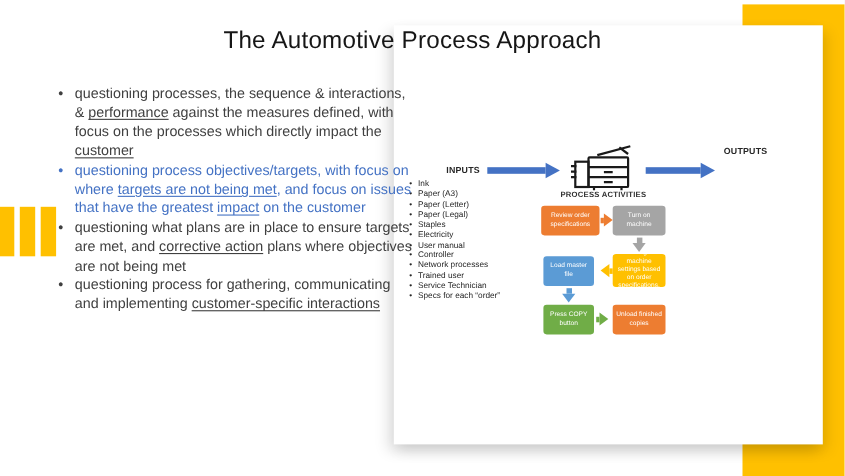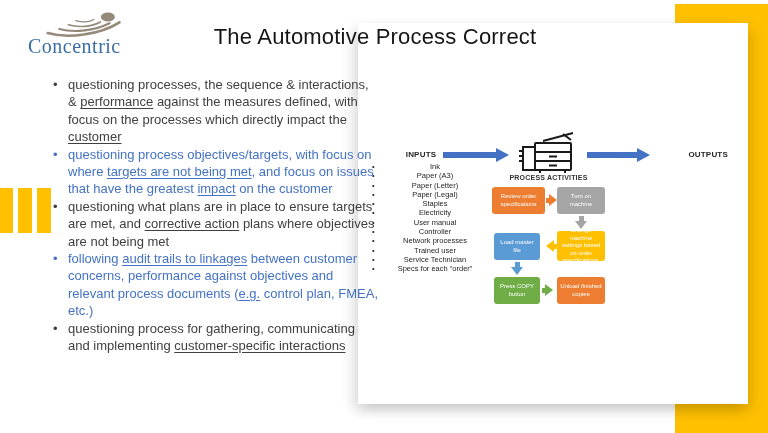--- a/index.html
+++ b/index.html
@@ -26,23 +26,23 @@
   .bullets li{position:relative; margin:0;}
   .bullets li::before{content:"•"; position:absolute; left:-15px; top:0;}
   .bullets li.dark{color:var(--text-dark,#404040);}
   .bullets li.blue{color:var(--text-blue,#4472C4);}
   .bullets .u{text-decoration:underline; text-underline-offset:2px;}
   
   .panel{position:absolute; left:358px; top:23px; width:390px; height:381px; background:#ffffff; z-index:2;
     box-shadow:-5px 6px 12px rgba(0,0,0,.13), 5px 6px 12px rgba(0,0,0,.10);}
   .col-title{position:absolute; font-size:8px; font-weight:bold; color:#262626; letter-spacing:.2px;}
   .inputs-title{left:18px; top:127px; width:90px; text-align:center;}
-  .outputs-title{left:300px; top:127px; width:70px; text-align:right;}
+  .outputs-title{left:300px; top:110px; width:70px; text-align:left;}
   .mini-list{position:absolute; margin:0; padding:0; list-style:none; font-size:7.5px; color:#262626;}
-  .mini-list li{position:relative; padding-left:10px;text-align:center;}
+  .mini-list li{position:relative; padding-left:10px;}
   .mini-list li::before{content:"•"; position:absolute; left:2px; top:0;}
   .inputs-list{left:12px; top:139px; width:120px; line-height:9.3px;}
   .outputs-list{left:296px; top:142px; width:86px; line-height:9.6px;}
   
   .bigarr{position:absolute; top:125px; height:14px; display:flex; align-items:center; color:var(--arrow-blue,#4472C4);}
   .bigarr1{left:85px;  width:66px;}
   .bigarr2{left:229px; width:63px;}
   .bigarr .shaft{flex:1; height:6px; background:currentColor;}
   .bigarr .head-r{width:0; height:0; border-top:7px solid transparent; border-bottom:7px solid transparent; border-left:13px solid;}
   
@@ -75,38 +75,27 @@
 </head>
 <body>
 
 <div class="slide" style="--yellow: #FFC000; --arrow-blue: #4472C4; --text-blue: #4472C4; --text-dark: #404040; --logo-blue: #3A6EA5;">
 
   <div class="yellow-band"></div>
   <div class="ybar ybar0"></div>
   <div class="ybar ybar1"></div>
   <div class="ybar ybar2"></div>
 
-  <div class="logo">
-    <svg class="swirl" width="84" height="28" viewBox="0 0 100 34" fill="none">
-      <path d="M6 28 C 30 35, 70 30, 93 15" stroke="#95897A" stroke-width="3.2" stroke-linecap="round"></path>
-      <path d="M20 23 C 38 28, 63 25, 81 16" stroke="#95897A" stroke-width="2.6" stroke-linecap="round"></path>
-      <path d="M31 18 C 43 21.5, 59 20.5, 70 14.5" stroke="#95897A" stroke-width="2" stroke-linecap="round"></path>
-      <path d="M40 13 C 47 15, 56 15, 62 11.5" stroke="#95897A" stroke-width="1.5" stroke-linecap="round"></path>
-      <ellipse cx="79" cy="8.5" rx="8.5" ry="5.5" fill="#95897A"></ellipse>
-    </svg>
-    <div class="logo-text">Concentric</div>
-  </div>
 
-  <h1 class="title">The Automotive Process Correct</h1>
+  <h1 class="title">The Automotive Process Approach</h1>
 
   <ul class="bullets" id="bullets">
       <li class="dark"><span>questioning processes, the sequence &amp; interactions, &amp; </span><span class="u">performance</span><span> against the measures defined, with focus on the processes which directly impact the </span><span class="u">customer</span></li>
       <li class="blue"><span>questioning process objectives/targets, with focus on where </span><span class="u">targets are not being met</span><span>, and focus on issues that have the greatest </span><span class="u">impact</span><span> on the customer</span></li>
       <li class="dark"><span>questioning what plans are in place to ensure targets are met, and </span><span class="u">corrective action</span><span> plans where objectives are not being met</span></li>
-      <li class="blue"><span>following </span><span class="u">audit trails to linkages</span><span> between customer concerns, performance against objectives and relevant process documents (</span><span class="u">e.g.</span><span> control plan, FMEA, etc.)</span></li>
       <li class="dark"><span>questioning process for gathering, communicating and implementing </span><span class="u">customer-specific interactions</span></li>
     </ul>
 
   <section class="panel">
 
     <div class="col-title inputs-title">INPUTS</div>
     <ul class="mini-list inputs-list" id="inputs-list">
         <li>Ink</li>
         <li>Paper (A3)</li>
         <li>Paper (Letter)</li>

